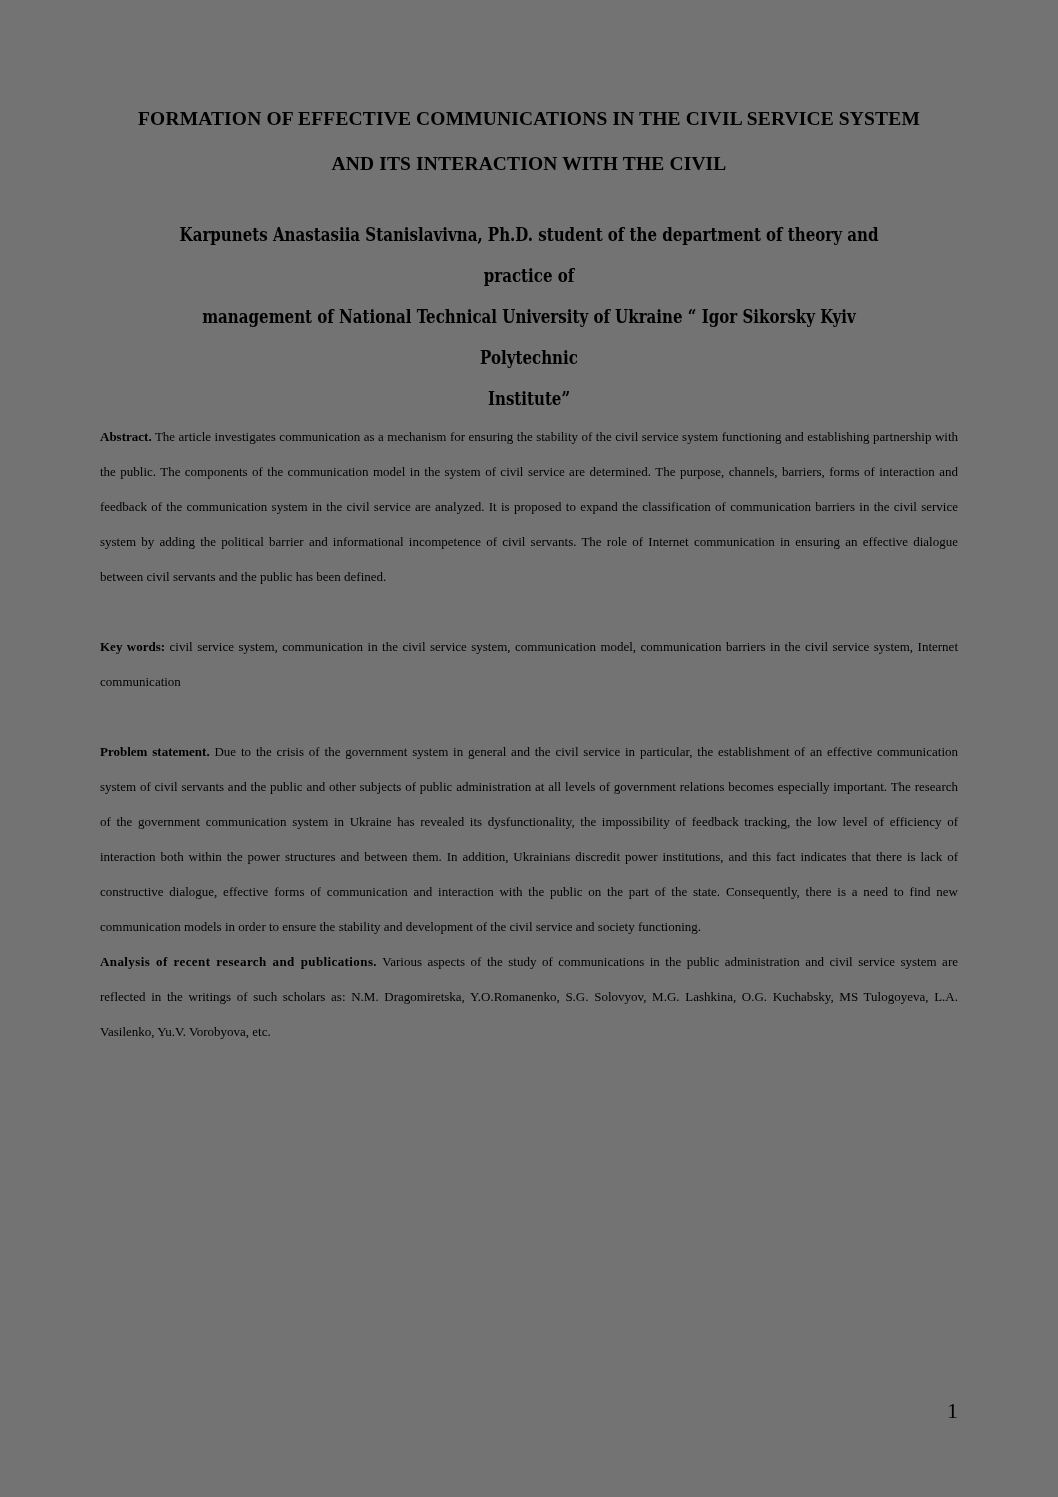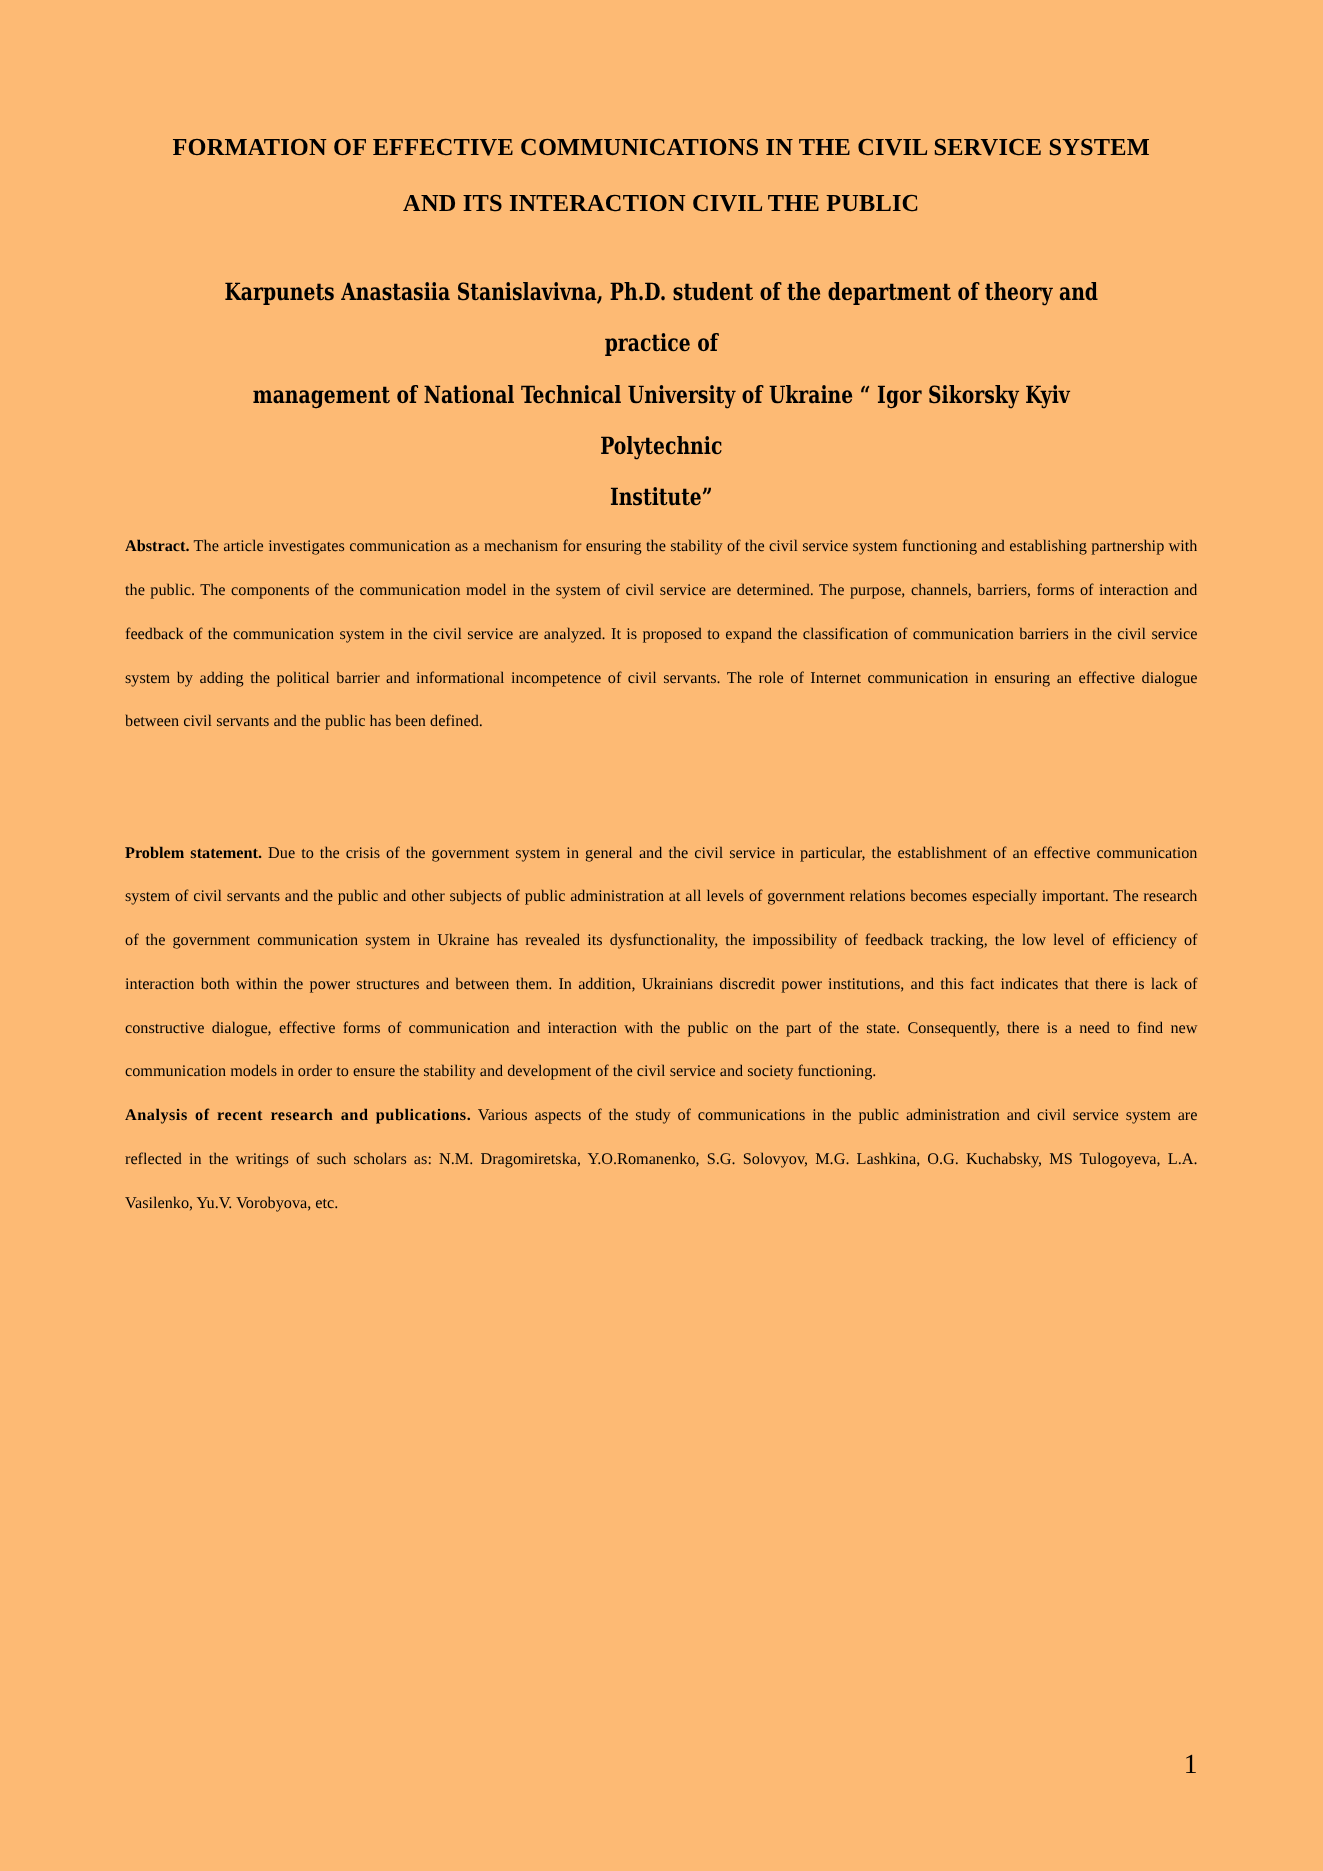--- a/index.html
+++ b/index.html
@@ -8,21 +8,21 @@
     background: #ffffff;
   }
   body {
     font-family: "Liberation Serif", "DejaVu Serif", serif;
     color: #000000;
   }
   .page {
     position: relative;
     width: 1058px;
     height: 1497px;
-    background: #fdba74;
+    background: #737373;
     overflow: hidden;
     box-sizing: border-box;
   }
   .content {
     position: absolute;
     left: 100px;
     top: 0;
     width: 858px;
   }
 
@@ -85,33 +85,34 @@
 </style>
 </head>
 <body>
 
 <div class="page">
 
   <div class="content">
 
     <h1 class="doc-title">
       <span class="tline">FORMATION OF EFFECTIVE COMMUNICATIONS IN THE CIVIL SERVICE SYSTEM</span>
-      <span class="tline">AND ITS INTERACTION CIVIL THE PUBLIC</span>
+      <span class="tline">AND ITS INTERACTION WITH THE CIVIL</span>
     </h1>
 
     <div class="author-block">
       <span class="aline">Karpunets Anastasiia Stanislavivna, Ph.D. student of the department of theory and practice of</span>
       <span class="aline">management  of National Technical University of Ukraine “ Igor Sikorsky Kyiv Polytechnic</span>
       <span class="aline">Institute”</span>
     </div>
 
     <p class="para"><span class="lead">Abstract.</span><span> The article investigates communication as a mechanism for ensuring the stability of the civil service system functioning and establishing partnership with the public. The components of the communication model in the system of civil service are determined. The purpose, channels, barriers, forms of interaction and feedback of the communication system in the civil service are analyzed. It is proposed to expand the classification of communication barriers in the civil service system by adding the political barrier and informational incompetence of civil servants. The role of Internet communication in ensuring an effective dialogue between civil servants and the public has been defined.</span></p>
 
     <div class="gap-line"></div>
 
+    <p class="para"><span class="lead">Key words:</span><span> civil service system, communication in the civil service system, communication model, communication barriers in the civil service system, Internet communication</span></p>
 
     <div class="gap-line"></div>
 
     <p class="para"><span class="lead">Problem statement.</span><span> Due to the crisis of the government system in general and the civil service in particular, the establishment of an effective communication system of civil servants and the public and other subjects of public administration at all levels of government relations becomes especially important. The research of the government communication system in Ukraine has revealed its dysfunctionality, the impossibility of feedback tracking, the low level of efficiency of interaction both within the power structures and between them. In addition, Ukrainians discredit power institutions, and this fact indicates that there is lack of constructive dialogue, effective forms of communication and interaction with the public on the part of the state. Consequently, there is a need to find new communication models in order to ensure the stability and development of the civil service and society functioning.</span></p>
 
     <p class="para"><span class="lead spaced">Analysis of recent research and publications.</span><span> Various aspects of the study of communications in the public administration and civil service system are reflected in the writings of such scholars as: N.M. Dragomiretska, Y.O.Romanenko, S.G. Solovyov, M.G. Lashkina, O.G. Kuchabsky, MS Tulogoyeva, L.A. Vasilenko, Yu.V. Vorobyova, etc.</span></p>
 
 
   </div>
 

